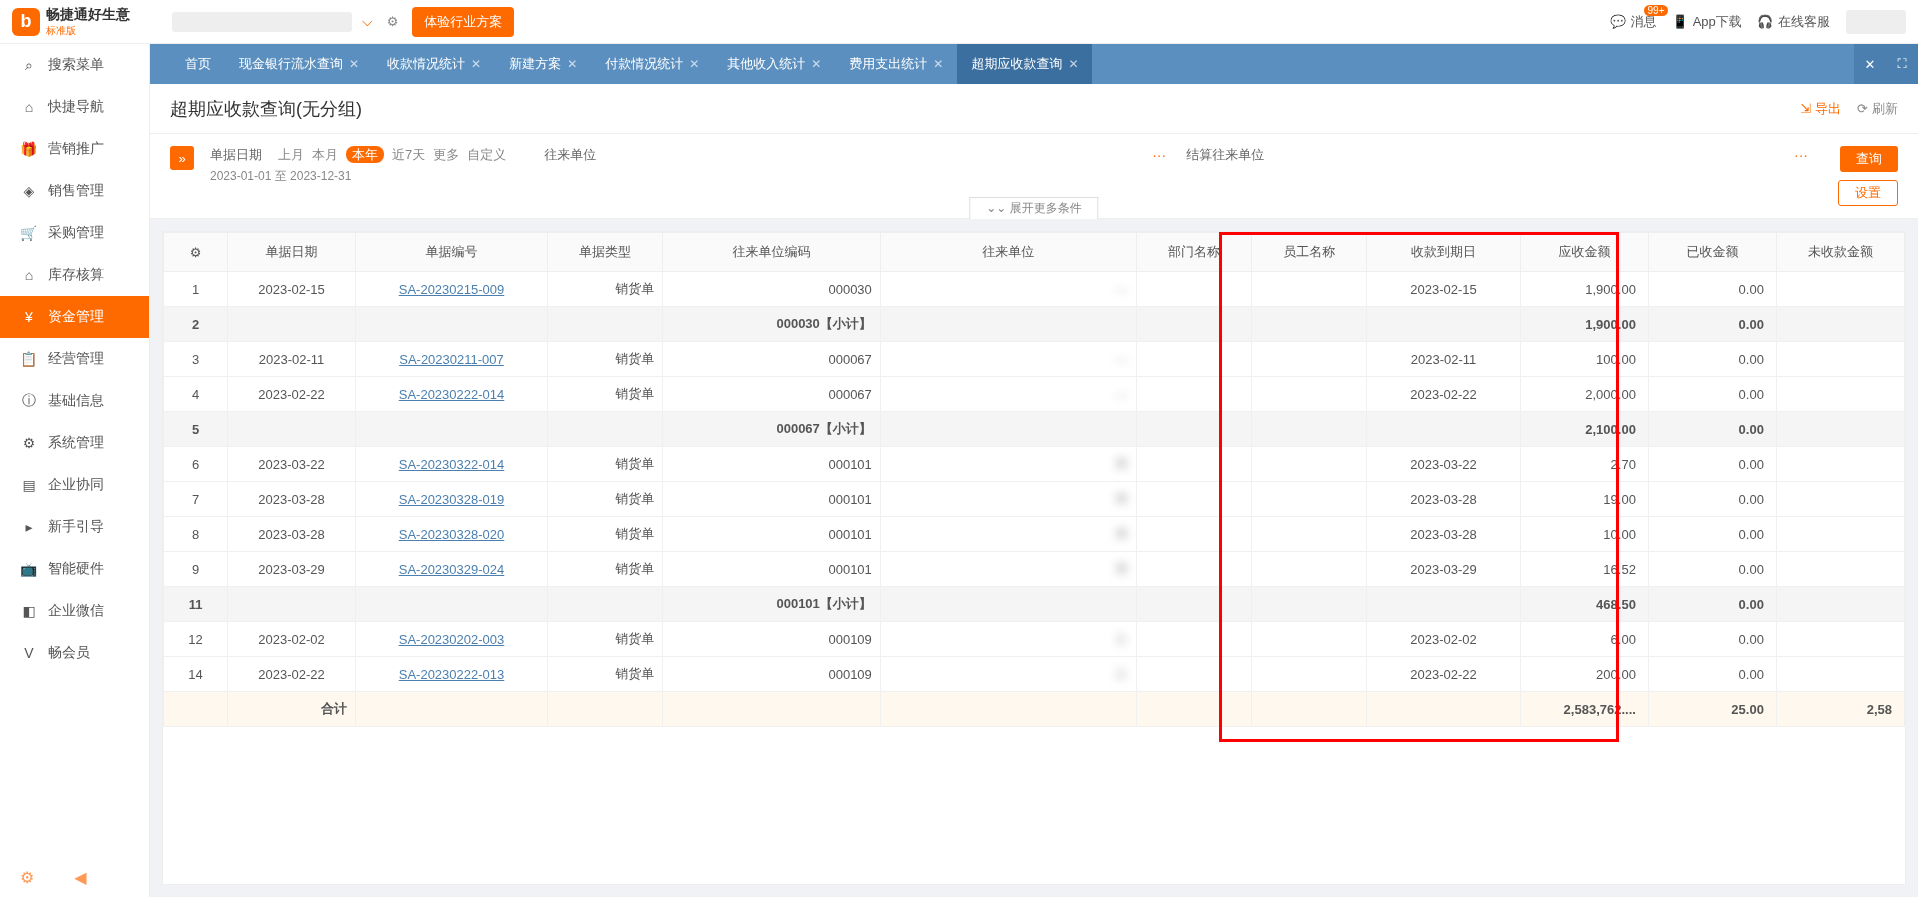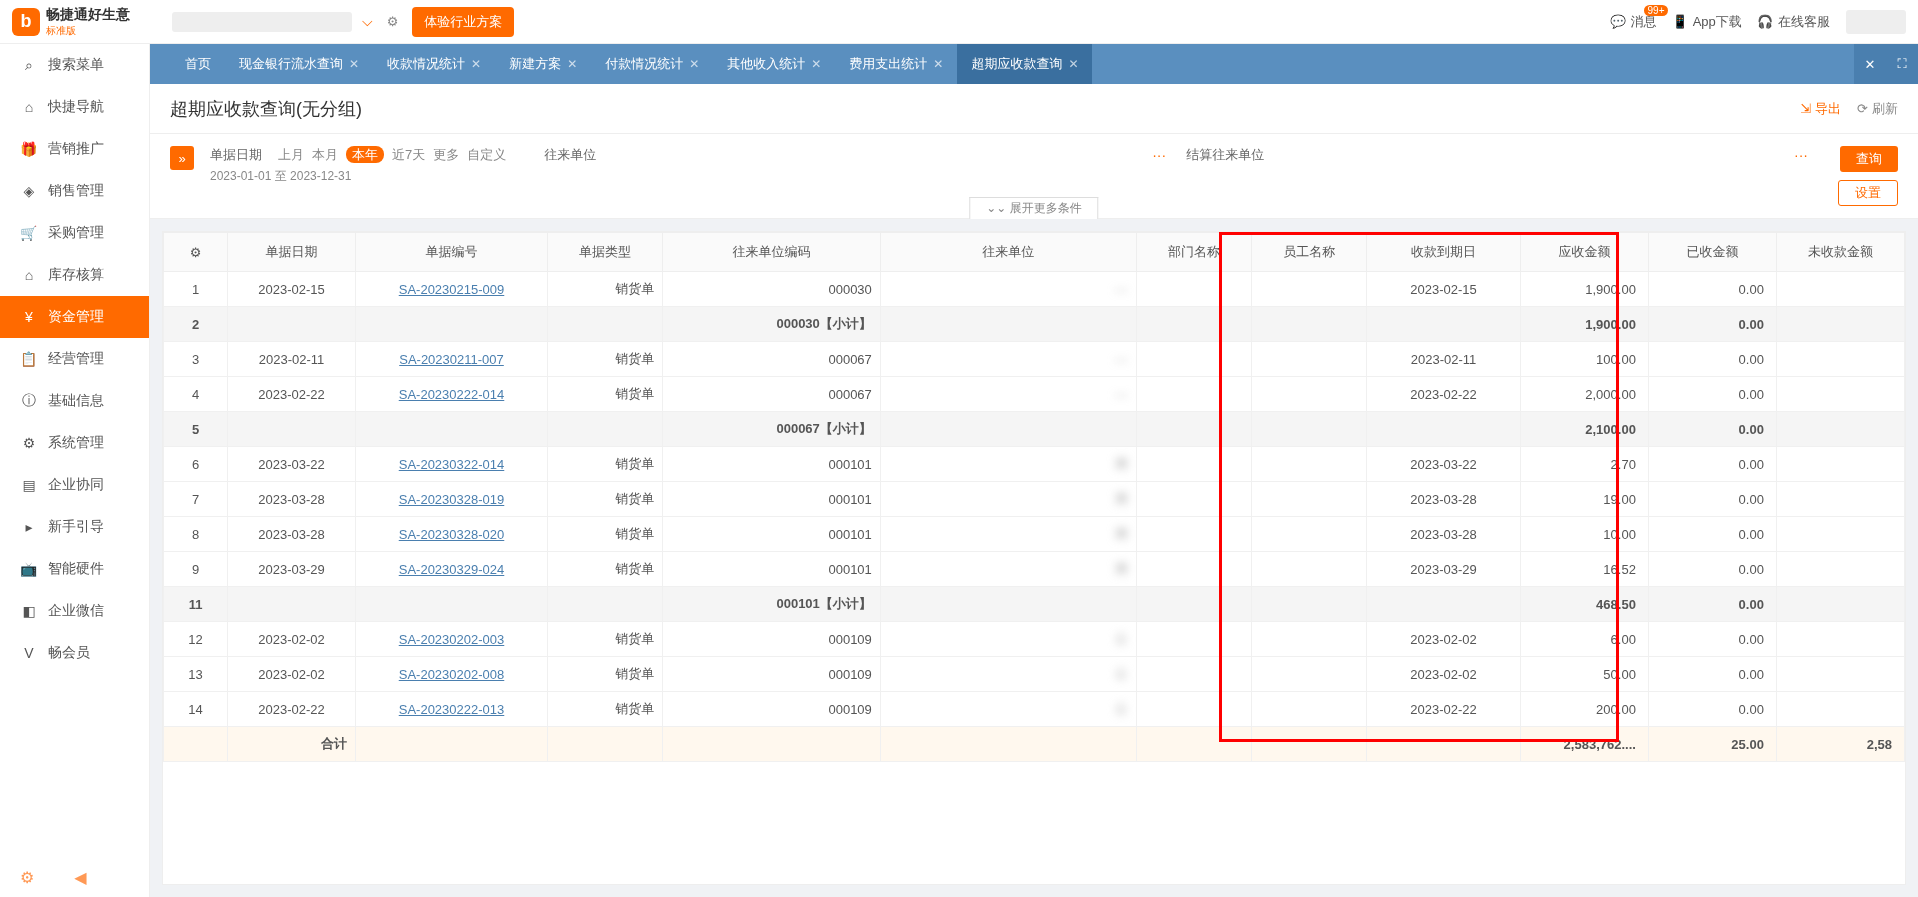--- a/index.html
+++ b/index.html
@@ -457,34 +457,20 @@
       <td class="left">000109</td>
       <td class="left blur-cell">公</td>
       <td></td>
               <td></td>
       <td>2023-02-02</td>
       <td class="right">6.00</td>
       <td class="right">0.00</td>
       <td></td>
             </tr>
             <tr>
-      <td>13</td>
-      <td>2023-02-02</td>
-      <td><span class="link-cell">SA-20230202-008</span></td>
-      <td class="left">销货单</td>
-      <td class="left">000109</td>
-      <td class="left blur-cell">公</td>
-      <td></td>
-              <td></td>
-      <td>2023-02-02</td>
-      <td class="right">50.00</td>
-      <td class="right">0.00</td>
-      <td></td>
-            </tr>
-            <tr>
       <td>14</td>
       <td>2023-02-22</td>
       <td><span class="link-cell">SA-20230222-013</span></td>
       <td class="left">销货单</td>
       <td class="left">000109</td>
       <td class="left blur-cell">公</td>
       <td></td>
               <td></td>
       <td>2023-02-22</td>
       <td class="right">200.00</td>

